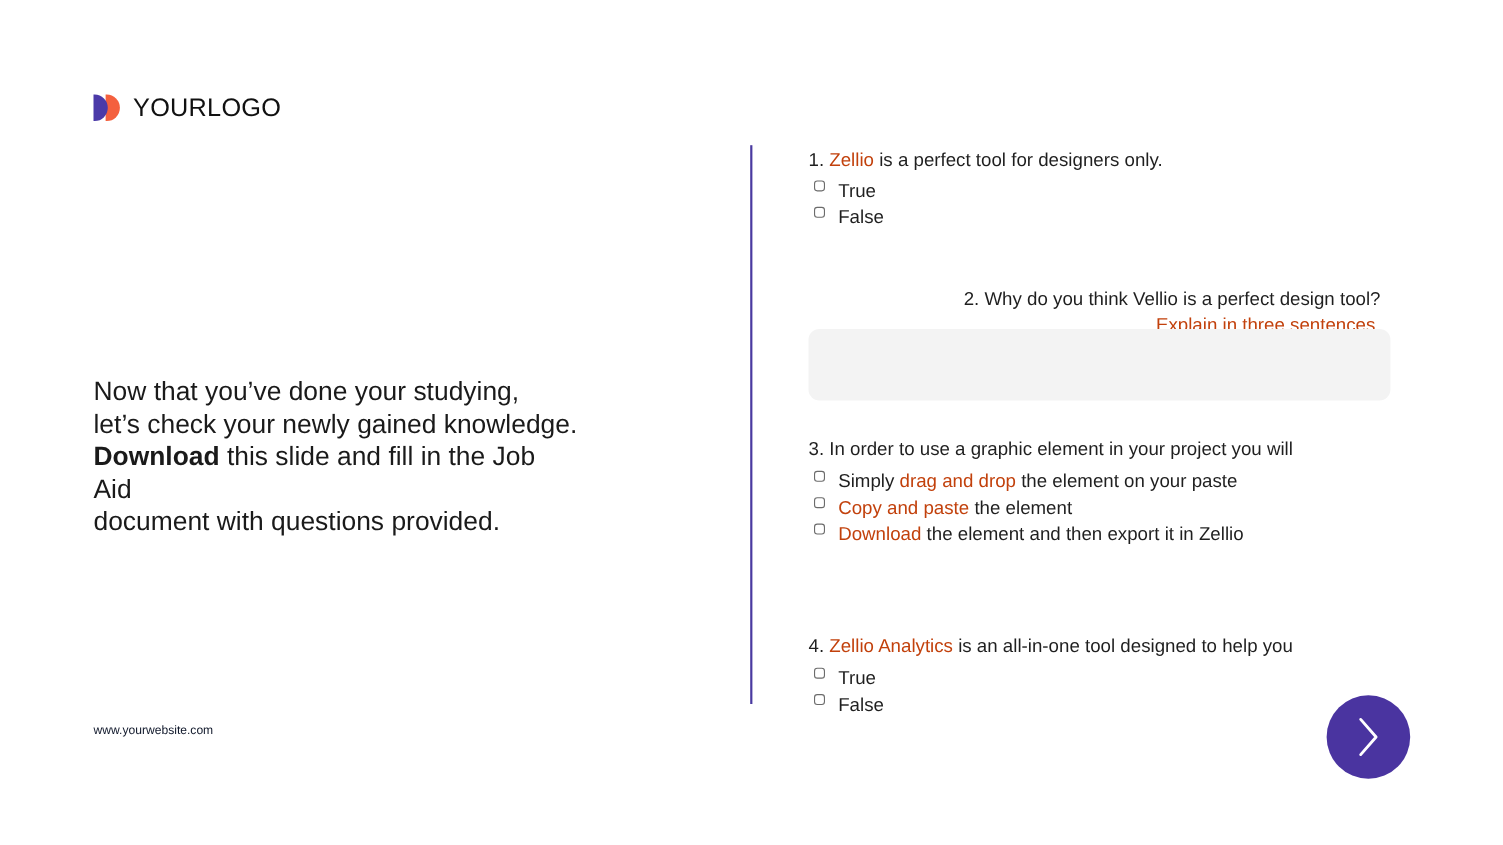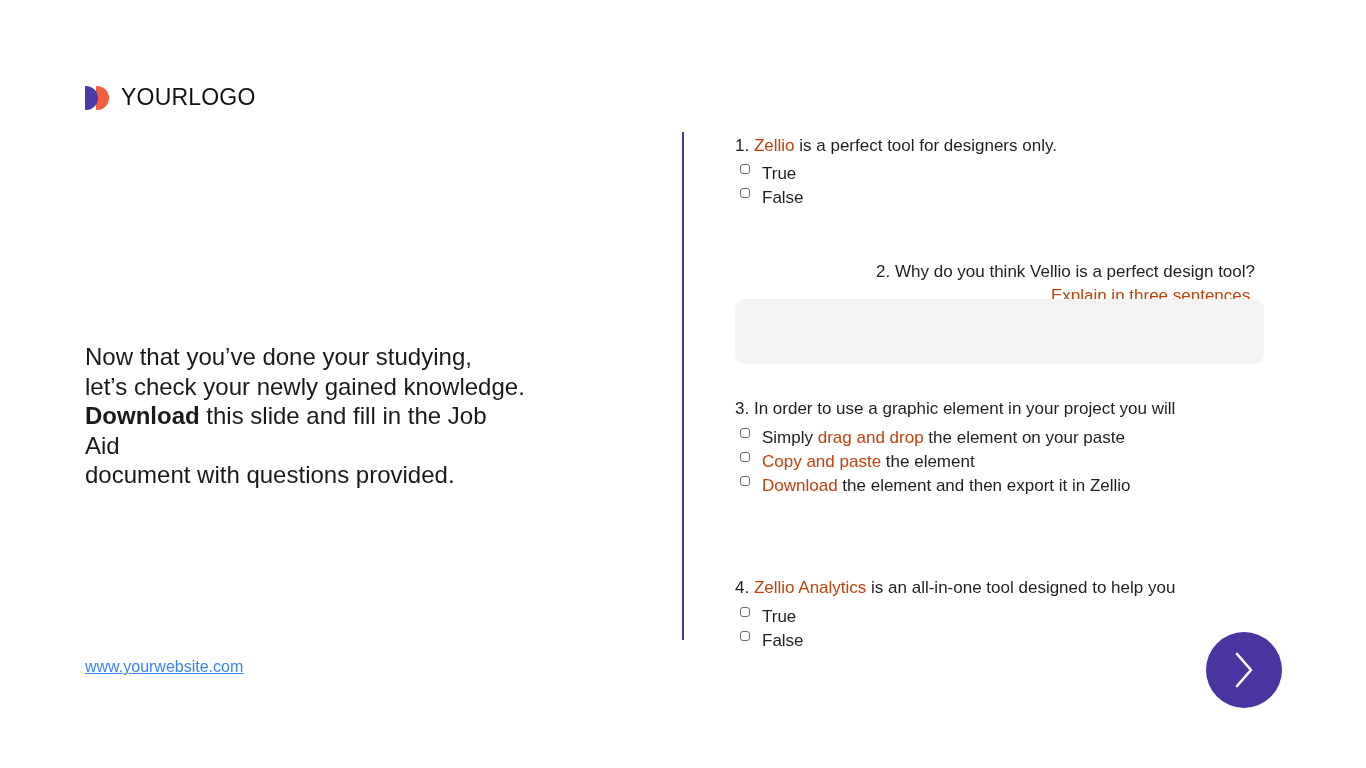--- a/index.html
+++ b/index.html
@@ -10,21 +10,21 @@
     .logo { position:absolute; left:85px; top:84px; display:flex; align-items:center; gap:10px; }
     .logo-mark { position:relative; width:26px; height:24px; }
     .logo-mark .a { position:absolute; left:0; top:0; width:13px; height:24px; background:#4b3aa8; border-radius:0 12px 12px 0; }
     .logo-mark .b { position:absolute; left:11px; top:0; width:13px; height:24px; background:#f4603e; border-radius:0 12px 12px 0; }
     .logo-text { font-size:23px; letter-spacing:0.2px; color:#111; }
     .logo-text b { font-weight:400; }
 
     .intro { position:absolute; left:85px; top:324px; width:440px; font-size:24px; line-height:29.5px; color:#1a1a1a;margin-top:18px; }
     .intro b { font-weight:700; }
 
-    .website { position:absolute; left:85px; top:658px; font-size:16px; color:#3b82f6;text-decoration:underline; }
+    .website { position:absolute; left:85px; top:658px; font-size:11px; color:#0f172a; }
 
     .divider { position:absolute; left:682px; top:132px; width:2px; height:508px; background:#4a3aa0; }
 
     .q { position:absolute; left:735px; font-size:17px; line-height:24px; color:#1f1f1f; width:520px; }
     .q b { font-weight:400; color:#c2410c; }
     .opt { display:flex; height:24px; }
     .cb { width:10px; height:10px; border:1px solid #6b6b6b; border-radius:3px; margin:0 12px 0 5px; box-sizing:border-box; flex:none; position:relative; top:2px; }
     .opt-label { font-size:17px; }
 
     .answer-box { position:absolute; left:735px; top:299px; width:529px; height:65px; background:#f3f3f3; border-radius:10px; }

